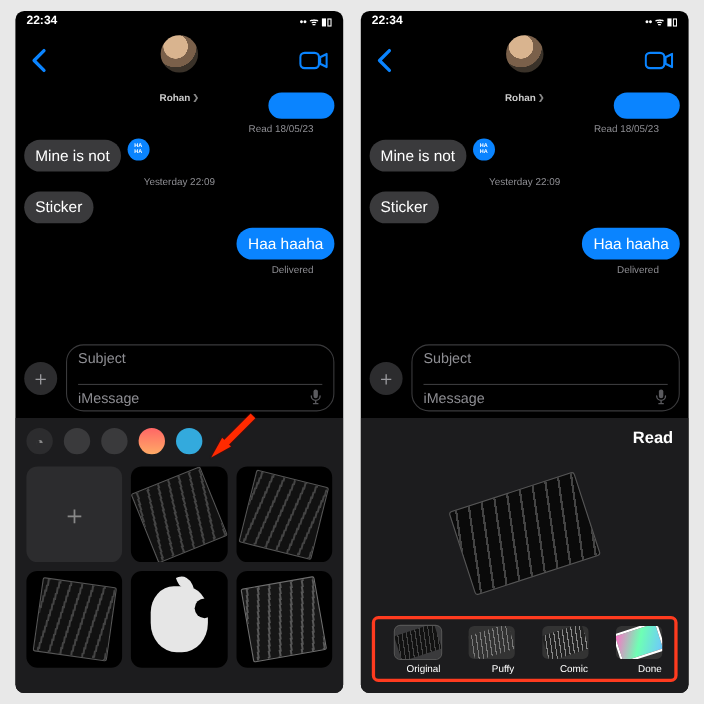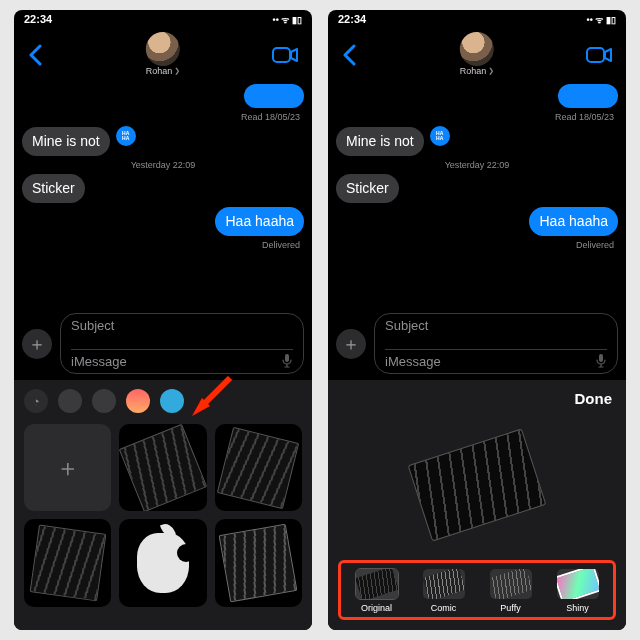--- a/index.html
+++ b/index.html
@@ -20,31 +20,31 @@
   }
   *{box-sizing:border-box;font-family:-apple-system,Helvetica,Arial,sans-serif;}
   body{margin:0;background:var(--bg);width:640px;height:640px;overflow:hidden;}
   .stage{display:flex;gap:16px;justify-content:center;align-items:center;height:640px;}
   .phone{width:var(--phone-w);height:var(--phone-h);background:var(--phone-bg);border-radius:8px;position:relative;overflow:hidden;display:flex;flex-direction:column;}
   .statusbar{height:18px;display:flex;align-items:center;justify-content:space-between;padding:0 10px;color:#fff;font-size:11px;font-weight:600;gap:36px;}
   .sb-icons{display:flex;gap:3px;align-items:center;font-size:9px;}
   .nav{height:54px;display:flex;align-items:center;justify-content:space-between;padding:0 8px;position:relative;}
   .back{color:var(--blue);font-size:22px;font-weight:400;padding:4px 6px;}
   .facetime{color:var(--blue);font-size:18px;padding:4px 6px;}
-  .contact{position:absolute;left:50%;top:4px;transform:translateX(-50%);display:flex;flex-direction:column;align-items:flex-end;gap:0;}
+  .contact{position:absolute;left:50%;top:4px;transform:translateX(-50%);display:flex;flex-direction:column;align-items:center;gap:18px;font-weight:bold;}
   .avatar{width:34px;height:34px;border-radius:50%;background:radial-gradient(circle at 40% 30%,#d9b48f 0 35%,#7a604a 36% 60%,#3a3229 61% 100%);}
   .contact-name{color:#ccc;font-size:9px;display:flex;align-items:center;gap:2px;}
   .chev{font-size:7px;color:#888;}
   .thread{flex:1;overflow:hidden;padding:0 8px;display:flex;flex-direction:column;font-size:14px;}
   .row{display:flex;margin:2px 0;align-items:flex-end;}
   .row.sent{justify-content:flex-end;}
   .bubble{max-width:72%;padding:6px 10px;border-radius:16px;color:#fff;font-size:14px;line-height:1.2;}
   .recv .bubble{background:var(--bubble-grey);}
   .sent .bubble{background:var(--bubble-blue);}
-  .meta{color:var(--text-grey);font-size:9px;margin:2px 4px;}
+  .meta{color:var(--text-grey);font-size:9px;margin:2px 19px;}
   .meta.right{text-align:right;}
   .meta.center{text-align:center;}
   .haha{width:20px;height:20px;border-radius:50%;background:#0a84ff;position:relative;margin-left:6px;margin-bottom:10px;display:flex;align-items:center;justify-content:center;color:#fff;font-size:5px;font-weight:900;text-align:center;line-height:5px;}
   .compose{padding:6px 8px;display:flex;gap:8px;align-items:center;border-top:0px solid transparent;}
   .plus-btn{width:30px;height:30px;border-radius:50%;background:#2c2c2e;color:#9a9a9e;display:flex;align-items:center;justify-content:center;font-size:18px;font-weight:300;}
   .fieldbox{flex:1;border:1px solid var(--input-border);border-radius:16px;padding:4px 10px;display:flex;flex-direction:column;position:relative;}
   .fieldbox .subject{color:var(--text-grey);font-size:13px;border-bottom:1px solid var(--input-border);padding-bottom:16px;margin-bottom:3px;}
   .fieldbox .msgline{display:flex;align-items:center;justify-content:space-between;text-align:center;}
   .fieldbox .msg{color:var(--text-grey);font-size:13px;}
   .mic{color:#5a5a5e;font-size:13px;}
@@ -66,21 +66,21 @@
   .popup-tail{position:absolute;top:100%;left:38%;width:0;height:0;border:8px solid transparent;border-top-color:var(--popup);}
   .arrow{position:absolute;top:-6px;left:59%;z-index:6;}
   .arrow svg{filter:drop-shadow(0 0 1px #600);}
   
   .editor{background:var(--mid-grey);height:250px;display:flex;flex-direction:column;position:relative;}
   .editor-top{display:flex;justify-content:flex-end;padding:10px 14px 2px;}
   .done{color:#fff;font-size:15px;font-weight:600;}
   .editor-stage{flex:1;display:flex;align-items:center;justify-content:center;}
   .editor-stage .big-kb{width:120px;height:80px;transform:rotate(-18deg);background:repeating-linear-gradient(100deg,#0a0a0a 0 5px,#444 5px 7px,#0a0a0a 7px 12px);border-radius:3px;border:1px solid #555;}
   .effects-row{margin:0 10px 10px;border:3px solid var(--highlight);border-radius:6px;padding:6px 4px 4px;display:flex;justify-content:space-around;gap:4px;}
-  .effect{display:flex;flex-direction:column;align-items:center;gap:4px;width:48px;}
+  .effect{display:flex;flex-direction:column;align-items:flex-end;gap:4px;width:48px;}
   .effect-thumb{width:42px;height:30px;border-radius:5px;background:#333;display:flex;align-items:center;justify-content:center;overflow:hidden;}
   .effect-thumb.sel{background:#3a3a3c;outline:1px solid #555;}
   .thumb-kb{width:90%;height:80%;transform:rotate(-18deg);border-radius:1px;}
   .thumb-original{background:repeating-linear-gradient(100deg,#111 0 3px,#444 3px 4px);}
   .thumb-outline{background:#fff;clip-path:polygon(8% 30%,60% 8%,95% 55%,40% 92%);}
   .thumb-comic{background:repeating-linear-gradient(100deg,#222 0 3px,#888 3px 4px);}
   .thumb-puffy{background:repeating-linear-gradient(100deg,#2a2a2a 0 3px,#666 3px 4px);filter:brightness(1.2);}
   .thumb-shiny{background:linear-gradient(120deg,#ff6ec7,#6effb4,#6ec6ff);outline:2px solid #fff;}
   .effect-label{color:#fff;font-size:9px;}
   svg{display:block}
@@ -237,47 +237,47 @@
             <svg width="12" height="16" viewBox="0 0 12 16">
                 <rect x="4" y="1" width="4" height="8" rx="2" fill="#5a5a5e"></rect>
                 <path d="M2 7a4 4 0 0 0 8 0M6 11v3M4 14h4" stroke="#5a5a5e" stroke-width="1.2" fill="none" stroke-linecap="round"></path>
               </svg>
           </div>
         </div>
       </div>
     </div>
     <div class="editor">
       <div class="editor-top">
-        <div class="done">Done</div>
+        <div class="done">Read</div>
       </div>
       <div class="editor-stage">
         <div class="big-kb"></div>
       </div>
       <div class="effects-row">
         <div class="effect">
           <div class="effect-thumb sel">
               <div class="thumb-kb thumb-original"></div>
             </div>
           <div class="effect-label">Original</div>
         </div>
         <div class="effect">
           <div class="effect-thumb">
+              <div class="thumb-kb thumb-puffy"></div>
+            </div>
+          <div class="effect-label">Puffy</div>
+        </div>
+        <div class="effect">
+          <div class="effect-thumb">
               <div class="thumb-kb thumb-comic"></div>
             </div>
           <div class="effect-label">Comic</div>
-        </div>
-        <div class="effect">
-          <div class="effect-thumb">
-              <div class="thumb-kb thumb-puffy"></div>
-            </div>
-          <div class="effect-label">Puffy</div>
         </div>
         <div class="effect">
           <div class="effect-thumb">
               <div class="thumb-kb thumb-shiny"></div>
             </div>
-          <div class="effect-label">Shiny</div>
+          <div class="effect-label">Done</div>
         </div>
       </div>
     </div>
   </div>
 
 </div>
 
 </body></html>

